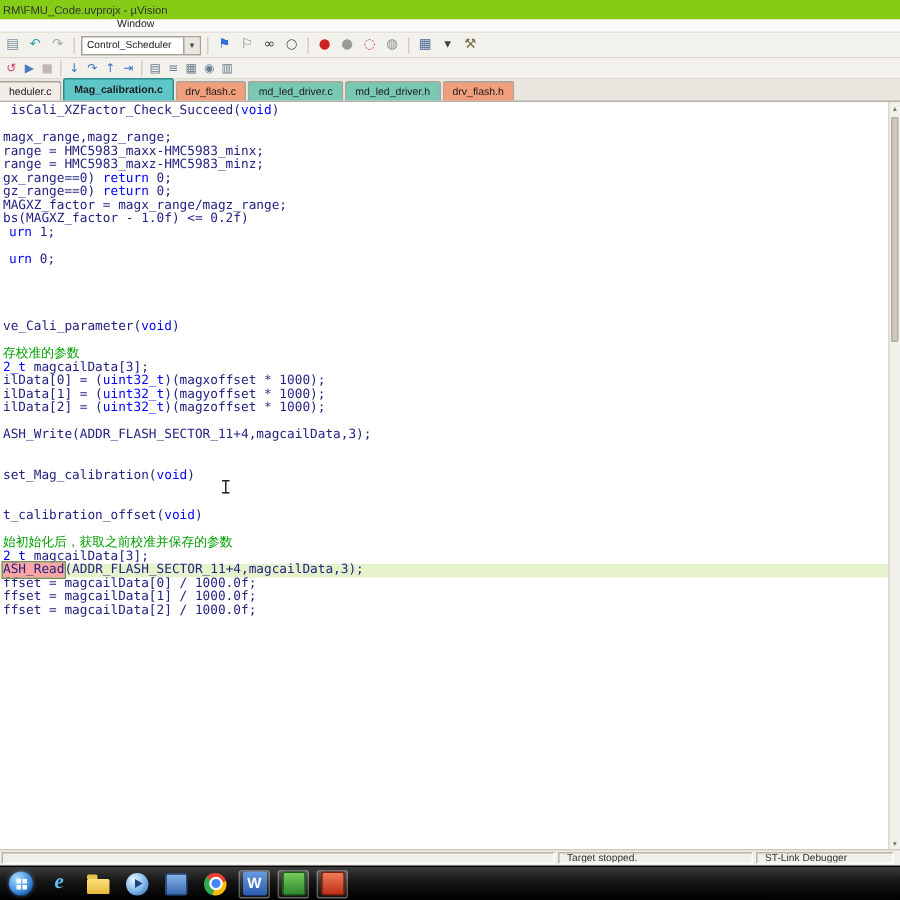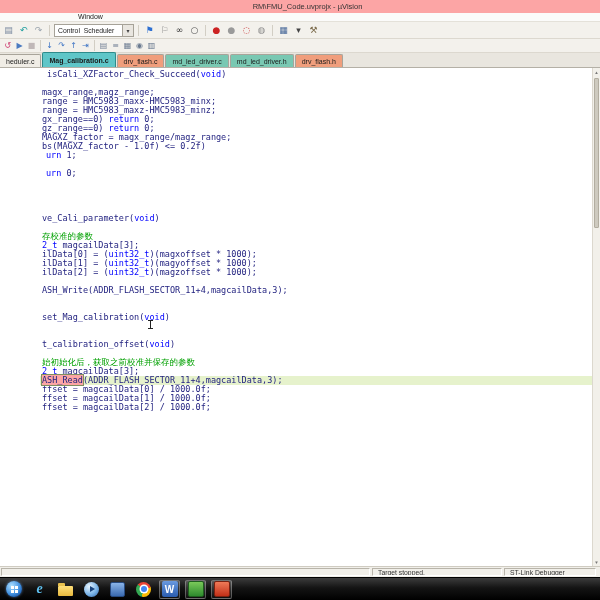--- a/index.html
+++ b/index.html
@@ -1,21 +1,21 @@
 <!DOCTYPE html>
 <html><head>
 <meta charset="utf-8">
 <style>
   *{margin:0;padding:0;box-sizing:border-box;}
   html,body{width:600px;height:600px;overflow:hidden;}
   body{font-family:"Liberation Sans",sans-serif;background:#fff;}
   .screen{position:relative;width:600px;height:600px;display:flex;flex-direction:column;background:#fff;}
 
   
-  .titlebar{height:13px;background:#fca5a5;font-size:7.5px;color:#333;padding:2px 0 0 15px;white-space:nowrap;text-align:center;}
+  .titlebar{height:13px;background:#84cc16;font-size:7.5px;color:#333;padding:2px 0 0 2px;white-space:nowrap;}
 
   
   .menubar{height:9px;background:#fbfbfa;border-bottom:1px solid #e4e1d9;font-size:7px;color:#222;position:relative;}
   .menu-item{position:absolute;left:75px;top:0;line-height:8px;padding:0 3px;cursor:default;}
 
   
   .toolbar{display:flex;align-items:center;background:#f3f1ec;border-bottom:1px solid #dcd8cf;padding-left:2px;}
   .toolbar1{height:17px;gap:2px;}
   .toolbar2{height:14px;gap:1px;}
   .tbi{height:13px;min-width:13px;display:flex;align-items:center;justify-content:center;
@@ -30,21 +30,21 @@
   
   .tabbar{height:15px;background:#e9e6df;border-bottom:1px solid #b4b0a6;display:flex;align-items:flex-end;}
   .tab{height:13px;display:flex;align-items:center;padding:0 6px;font-size:7px;color:#1a1a1a;
        border:1px solid #a8a49a;border-bottom:none;margin-right:1px;border-radius:2px 2px 0 0;white-space:nowrap;cursor:default;}
   .tab.cut{border-left:none;border-radius:0 2px 0 0;}
   .tab.active{height:15px;font-weight:bold;border-color:#2e8b8b;}
 
   
   .editor{flex:1;position:relative;background:#ffffff;overflow:hidden;}
   .code{position:absolute;top:0;left:0;right:8px;bottom:0;padding-top:2px;
-        font-family:"DejaVu Sans Mono","Liberation Mono",monospace;font-size:8.5px;line-height:9px;white-space:pre;margin-left:40px;}
+        font-family:"DejaVu Sans Mono","Liberation Mono",monospace;font-size:8.5px;line-height:9px;white-space:pre;}
   .cl{height:9px;padding-left:2px;}
   .cl .p{color:#232380;}
   .cl .k{color:#0000ff;}
   .cl .c{color:#00a000;}
   .cl.hl{background:#e6f2cc;}
   .box{outline:1px solid #7f8f5f;background:#fca5a5;}
 
   .caret{position:absolute;left:150px;top:252px;width:1px;height:9px;background:#222;}
   .caret::before,.caret::after{content:"";position:absolute;left:-2px;width:5px;height:1px;background:#222;}
   .caret::before{top:0;}

